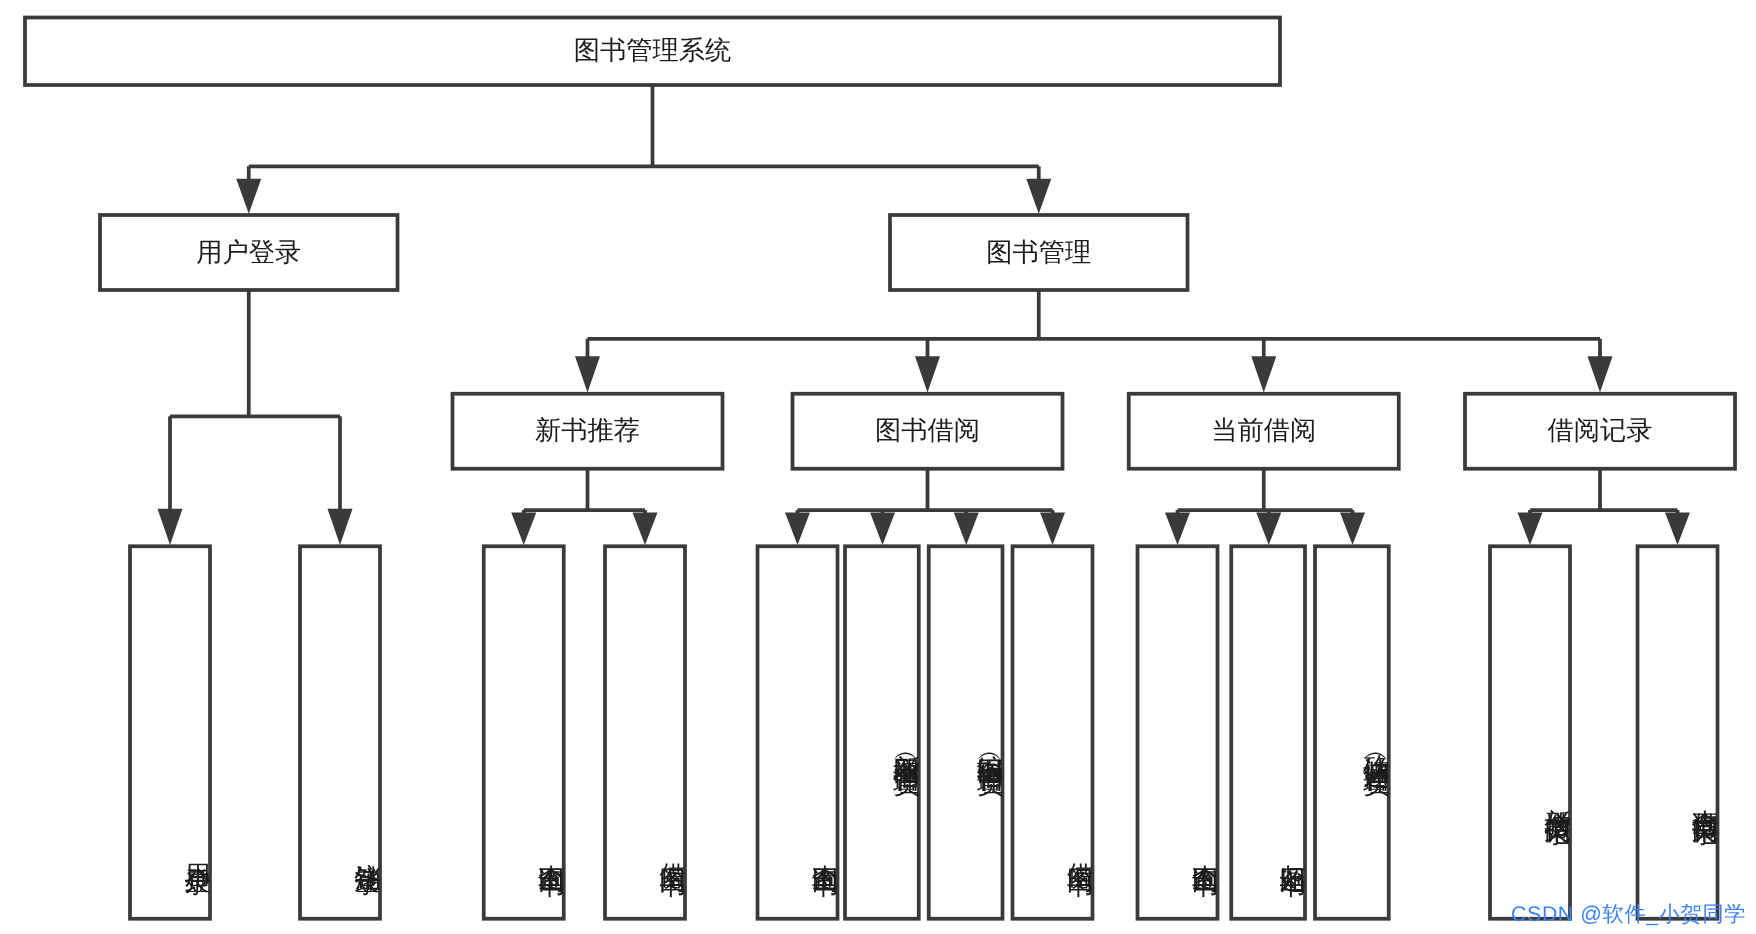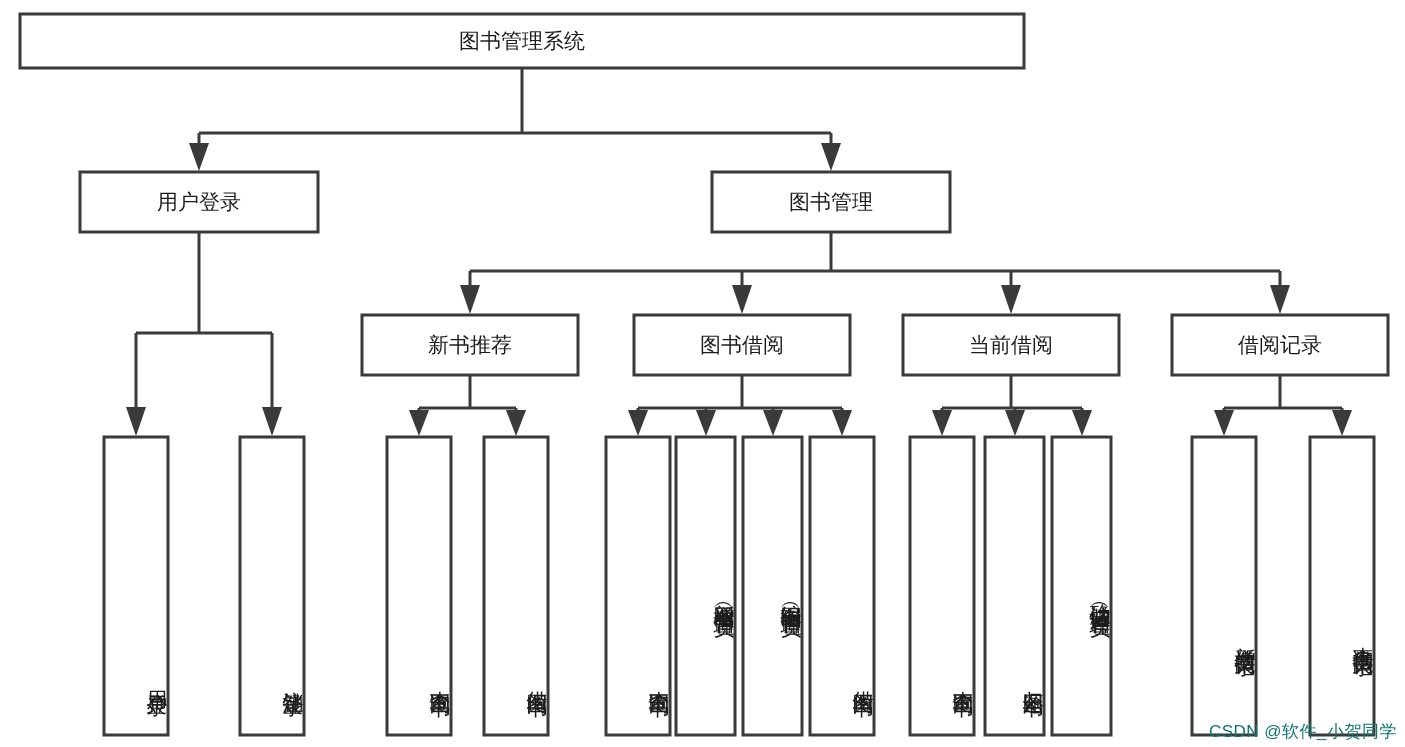--- a/index.html
+++ b/index.html
@@ -63,21 +63,21 @@
     justify-content: center;
     white-space: nowrap;
     pointer-events: none;
   }
   .watermark {
     position: absolute;
     right: 8px;
     bottom: 4px;
     font-family: "Liberation Sans", "DejaVu Sans", sans-serif;
     font-size: 17px;
-    color: #0f766e;
+    color: #3b82f6;
     letter-spacing: 0.5px;
     white-space: nowrap;
   }
 </style>
 </head>
 <body>
 
 <div id="diagram-root">
 
   <svg class="diagram" viewBox="0 0 1405 747">

